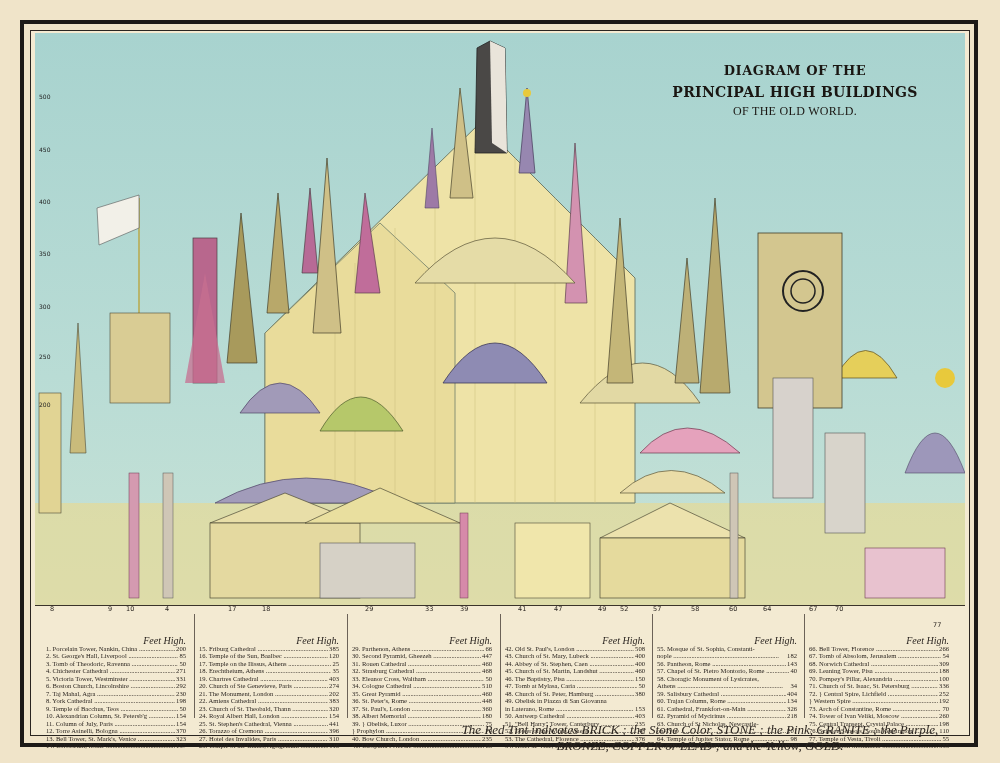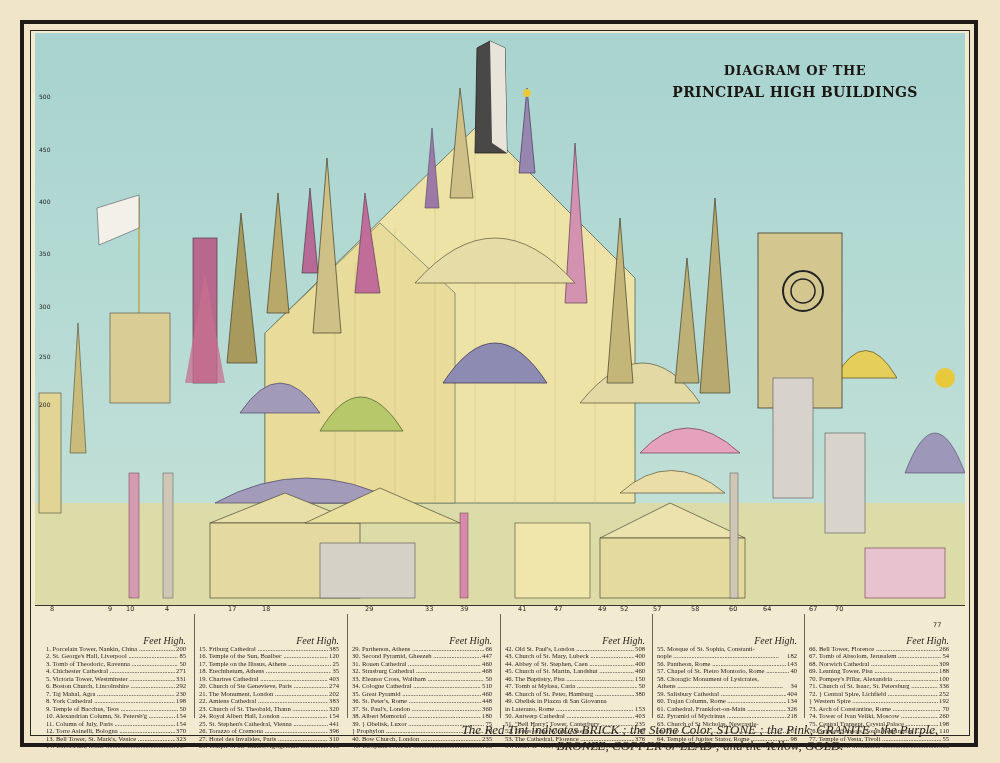--- a/index.html
+++ b/index.html
@@ -120,20 +120,21 @@
       <span style="top:165px">400</span>
       <span style="top:217px">350</span>
       <span style="top:270px">300</span>
       <span style="top:320px">250</span>
       <span style="top:368px">200</span>
     </div>
 
     <div class="title-block">
       <div class="title-small">DIAGRAM OF THE</div>
       <div class="title-main">PRINCIPAL HIGH BUILDINGS</div>
+      <div class="title-sub">OF THE OLD WORLD.</div>
     </div>
   </div>
 
   <div class="numbers-row" id="numrow">
       <span style="left: 15px;">8</span>
       <span style="left: 73px;">9</span>
       <span style="left: 91px;">10</span>
       <span style="left: 130px;">4</span>
       <span style="left: 193px;">17</span>
       <span style="left: 227px;">18</span>

